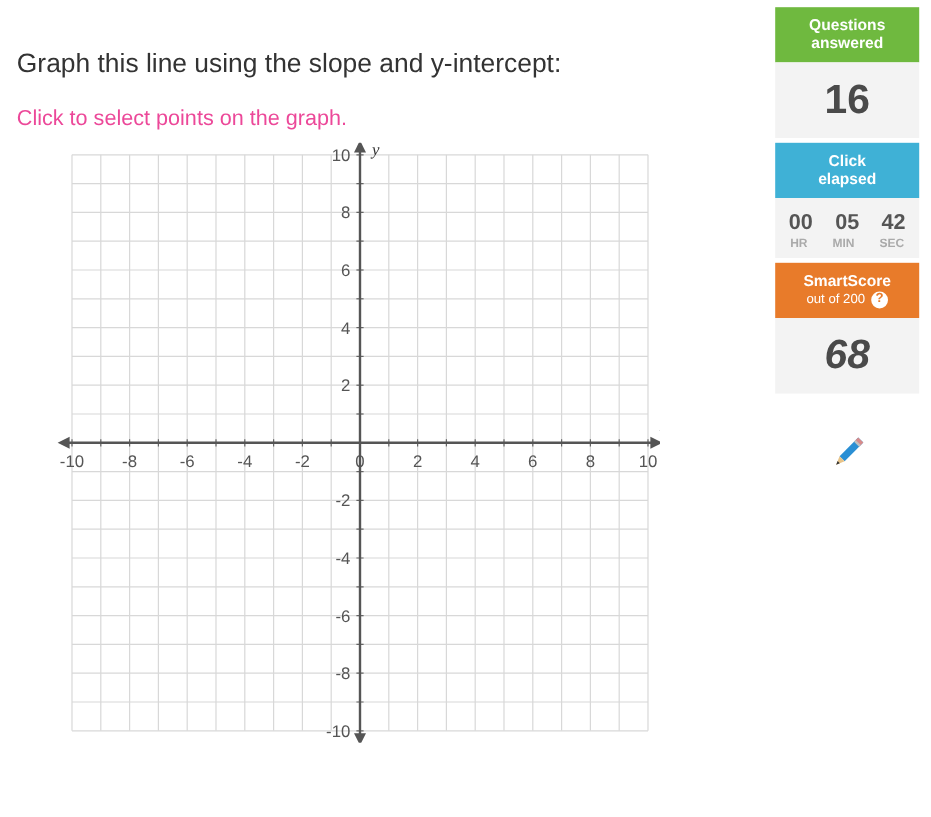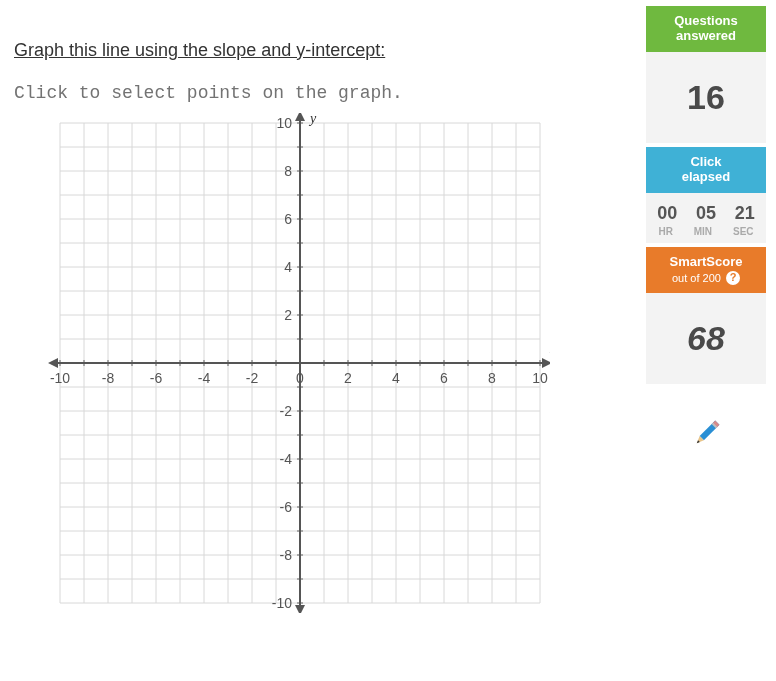--- a/index.html
+++ b/index.html
@@ -12,28 +12,28 @@
   }
   .container { display: flex; gap: 8px; }
   .main { flex: 1; padding-top: 10px; }
   .side { width: 120px; }
   .topbar { display: flex; justify-content: flex-end; align-items: center; padding: 2px 4px 6px 0; gap: 6px;}
   .video-link { color: #1aa3a3; font-size: 15px; cursor: pointer; display:flex; align-items:center; gap:4px;}
   .video-icon {
     display:inline-flex; width:18px; height:18px; border:2px solid #1aa3a3; border-radius:50%; align-items:center; justify-content:center;
   }
   .video-icon svg { display:block; }
-  .instr1 { font-size: 18px; color:#333; margin: 24px 0 22px 4px; text-decoration: underline; }
+  .instr1 { font-size: 22px; color:#333; margin: 24px 0 22px 4px; }
   .equation { font-size: 17px; font-style: italic; font-family: 'Times New Roman', serif; margin: 0 0 26px 34px; color:#222;}
-  .instr2 { font-size: 18px; color:#737373; margin: 0 0 10px 4px; font-family: Liberation Mono, monospace; }
+  .instr2 { font-size: 18px; color:#ec4899; margin: 0 0 10px 4px; }
 
   
   .panel { text-align:center; margin-bottom:4px; font-size:13px; }
   .panel-head { padding:8px 4px; color:#fff; font-weight:bold; line-height:1.15; }
-  .panel-body { background:#f3f3f3; padding:26px 4px; font-weight:bold; color:#4a4a4a; }
+  .panel-body { background:#f3f3f3; padding:12px 4px; font-weight:bold; color:#4a4a4a; }
   .qa .panel-head { background:#6fb93f; }
   .qa .panel-body { font-size:34px; }
   .time .panel-head { background:#3fb1d6; }
   .time .panel-body { padding:10px 2px 6px;text-align:center; }
   .time-row { display:flex; justify-content:space-around; font-size:18px; font-weight:bold; color:#555;}
   .time-lab { display:flex; justify-content:space-around; font-size:10px; color:#aaa; font-weight:bold; margin-top:2px;}
   .ss .panel-head { background:#e87b2a; }
   .ss .panel-body { font-size:34px;font-style:italic; }
   .ss .sub { display:block; font-size:11px; font-weight:normal; margin-top:1px;}
   .help-q { display:inline-flex; width:14px;height:14px;border-radius:50%;background:#fff;color:#e87b2a;font-size:11px;align-items:center;justify-content:center;font-weight:bold;margin-left:2px;}
@@ -185,21 +185,21 @@
 
     <div class="panel time">
       <div class="panel-head">
         <span>Click</span><br>
         <span>elapsed</span>
       </div>
       <div class="panel-body">
         <div class="time-row">
           <span>00</span>
           <span>05</span>
-          <span>21</span>
+          <span>42</span>
         </div>
         <div class="time-lab">
           <span>HR</span>
           <span>MIN</span>
           <span>SEC</span>
         </div>
       </div>
     </div>
 
     <div class="panel ss">

